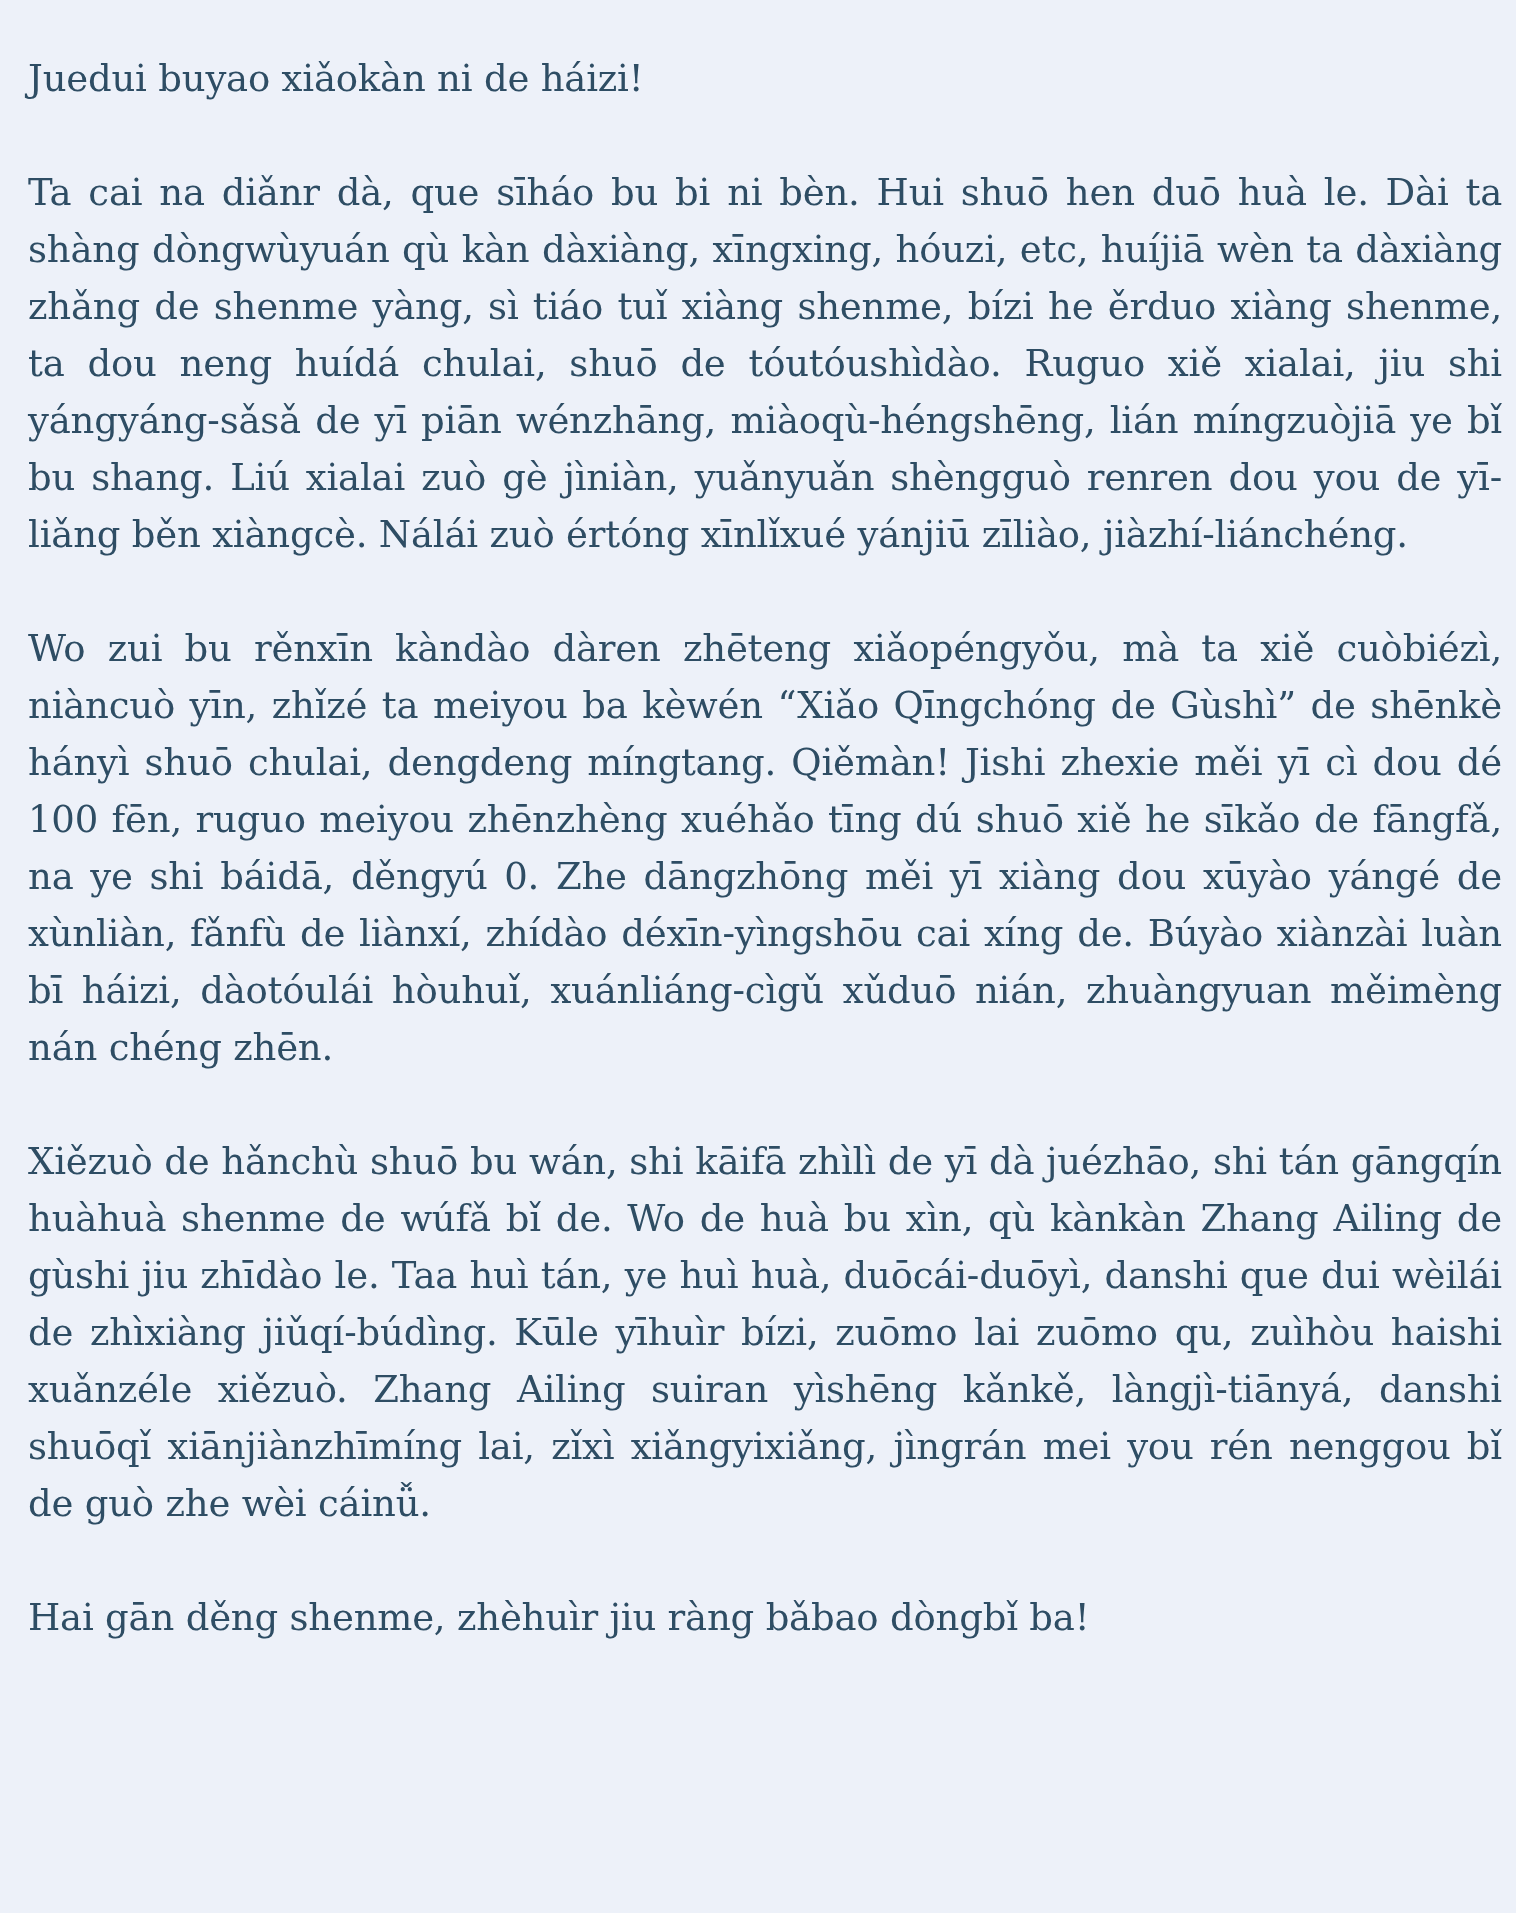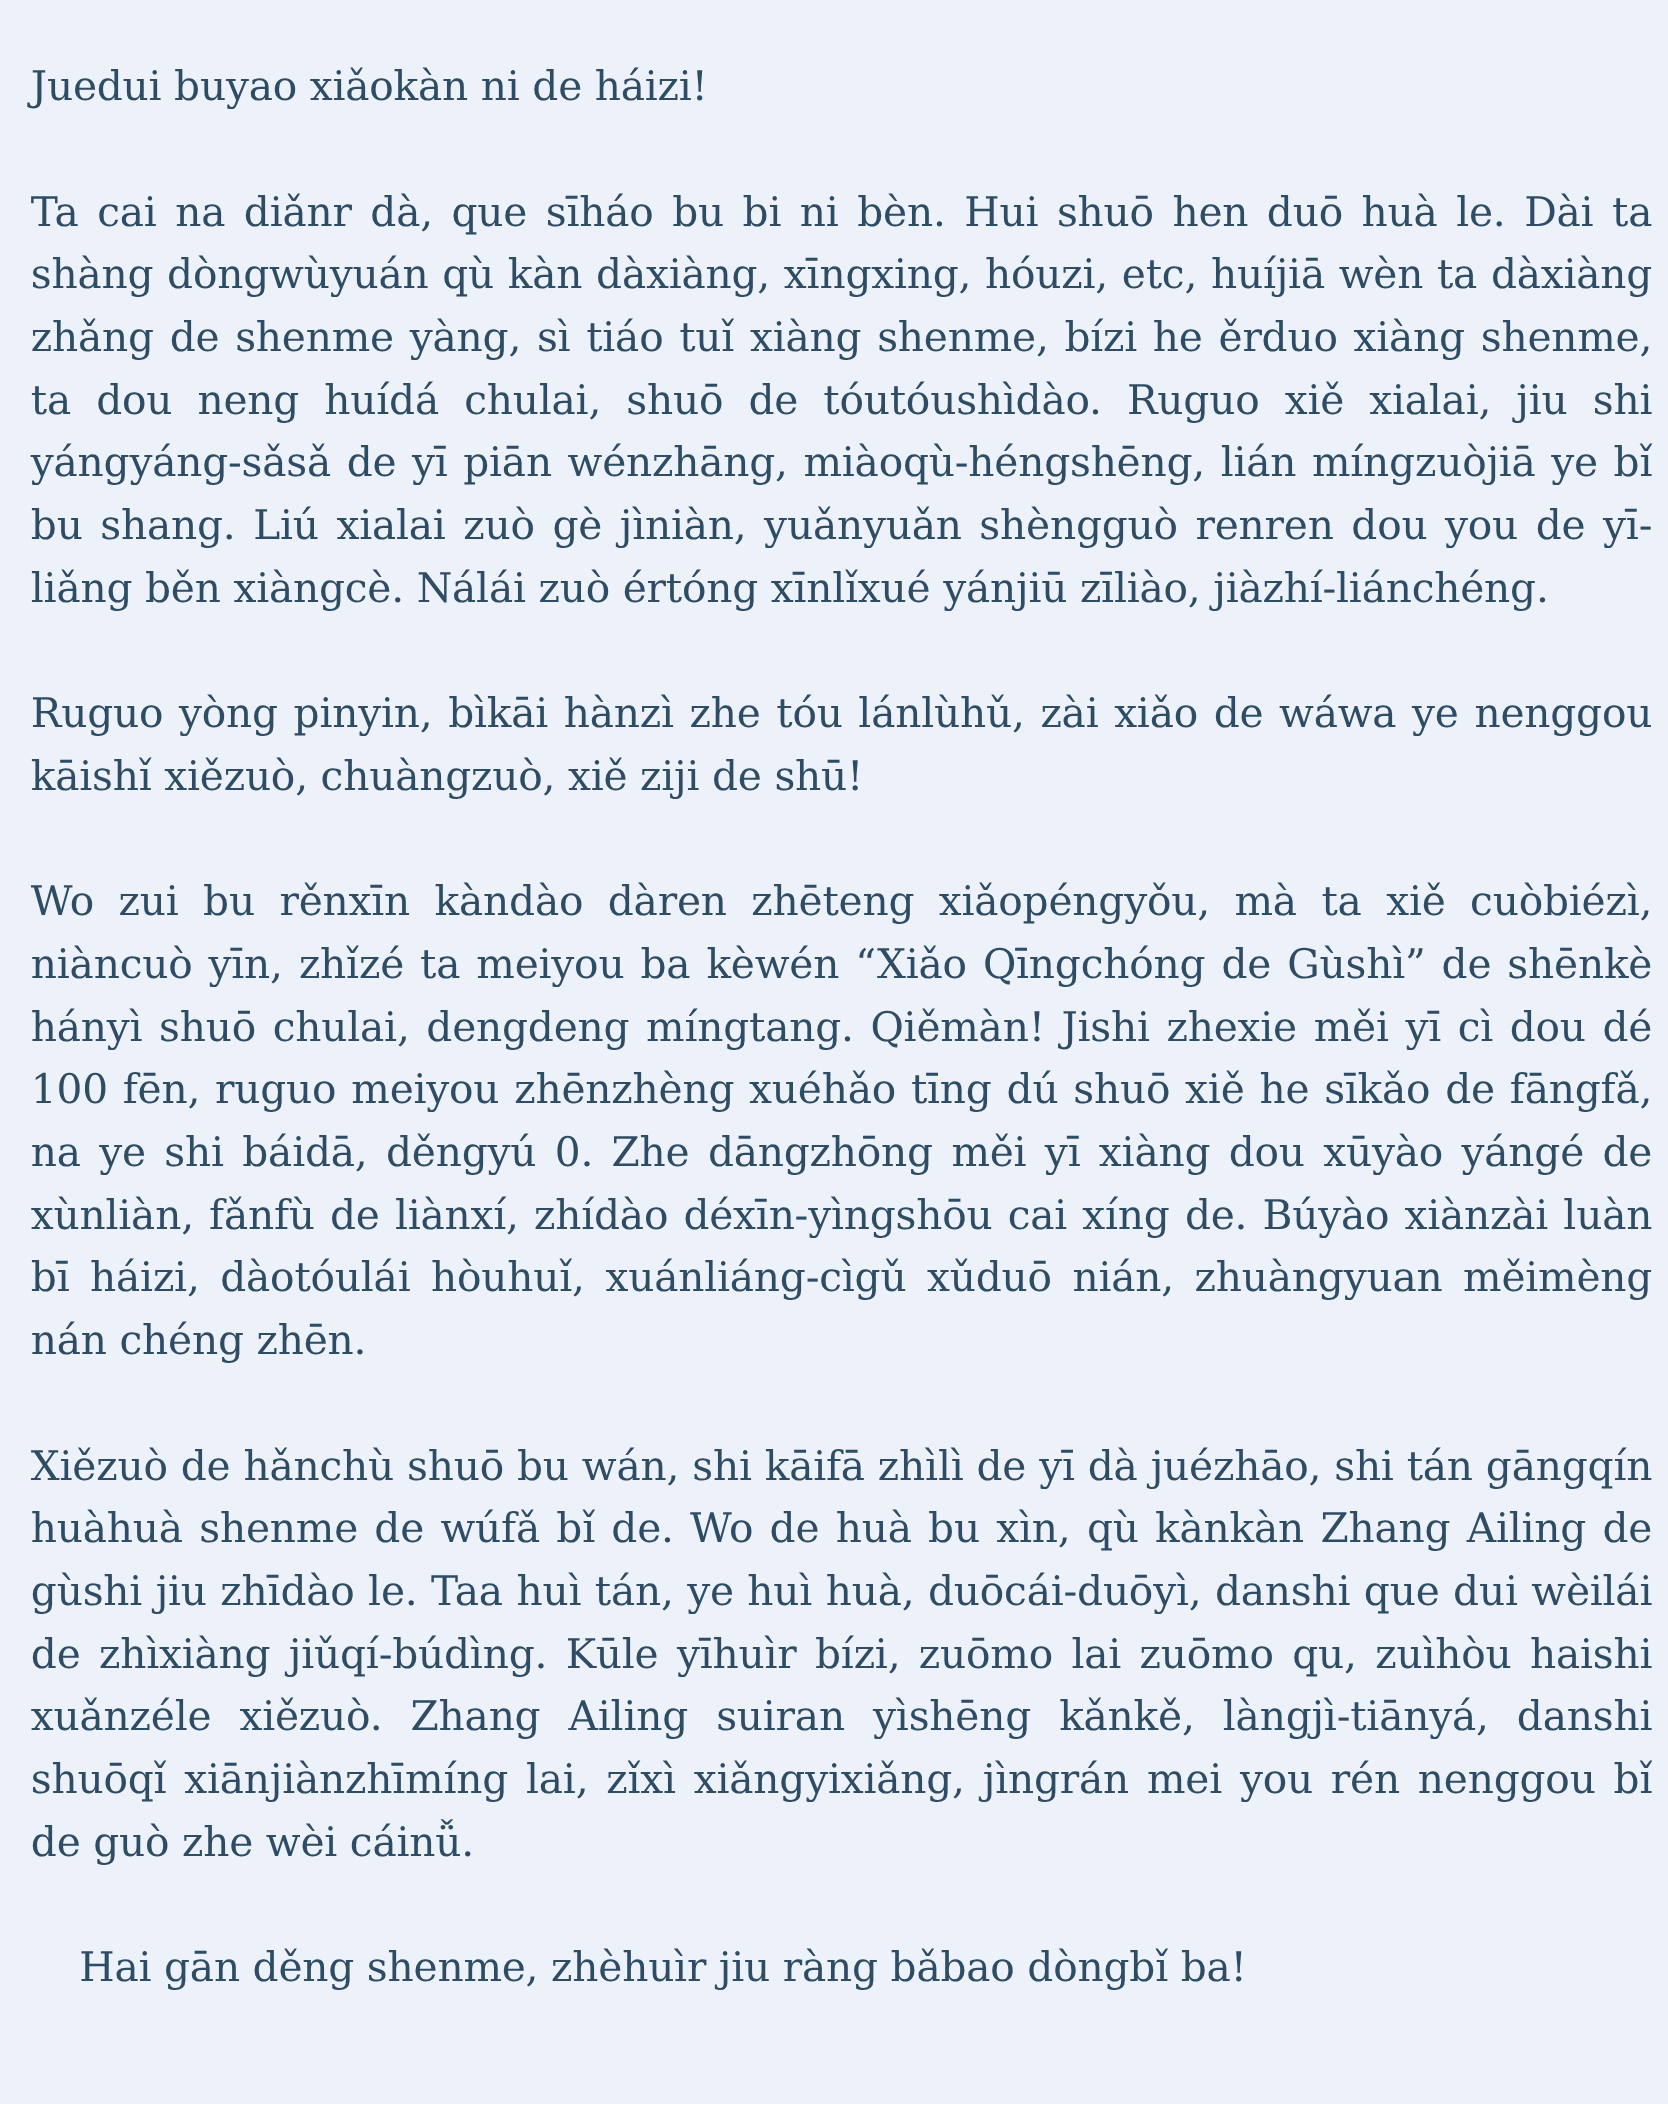--- a/index.html
+++ b/index.html
@@ -20,28 +20,26 @@
     line-height: 57px;
     color: #2e4d64;
     text-align: justify;
     letter-spacing: -0.2px;
   }
   .doc p {
     margin: 0 0 57px 0;
   }
   .doc p:last-child {
     margin-bottom: 0;
-    margin-left: 44px;
   }
 </style>
 </head>
 <body>
 
 <div class="page">
   <main class="doc">
     <p>Juedui buyao xiǎokàn ni de háizi!</p>
     <p>Ta cai na diǎnr dà, que sīháo bu bi ni bèn. Hui shuō hen duō huà le. Dài ta shàng dòngwùyuán qù kàn dàxiàng, xīngxing, hóuzi, etc, huíjiā wèn ta dàxiàng zhǎng de shenme yàng, sì tiáo tuǐ xiàng shenme, bízi he ěrduo xiàng shenme, ta dou neng huídá chulai, shuō de tóutóushìdào. Ruguo xiě xialai, jiu shi yángyáng-sǎsǎ de yī piān wénzhāng, miàoqù-héngshēng, lián míngzuòjiā ye bǐ bu shang. Liú xialai zuò gè jìniàn, yuǎnyuǎn shèngguò renren dou you de yī-liǎng běn xiàngcè. Nálái zuò értóng xīnlǐxué yánjiū zīliào, jiàzhí-liánchéng.</p>
-    <p>Ruguo yòng pinyin, bìkāi hànzì zhe tóu lánlùhǔ, zài xiǎo de wáwa ye nenggou kāishǐ xiězuò, chuàngzuò, xiě ziji de shū!</p>
     <p>Wo zui bu rěnxīn kàndào dàren zhēteng xiǎopéngyǒu, mà ta xiě cuòbiézì, niàncuò yīn, zhǐzé ta meiyou ba kèwén “Xiǎo Qīngchóng de Gùshì” de shēnkè hányì shuō chulai, dengdeng míngtang. Qiěmàn! Jishi zhexie měi yī cì dou dé 100 fēn, ruguo meiyou zhēnzhèng xuéhǎo tīng dú shuō xiě he sīkǎo de fāngfǎ, na ye shi báidā, děngyú 0. Zhe dāngzhōng měi yī xiàng dou xūyào yángé de xùnliàn, fǎnfù de liànxí, zhídào déxīn-yìngshōu cai xíng de. Búyào xiànzài luàn bī háizi, dàotóulái hòuhuǐ, xuánliáng-cìgǔ xǔduō nián, zhuàngyuan měimèng nán chéng zhēn.</p>
     <p>Xiězuò de hǎnchù shuō bu wán, shi kāifā zhìlì de yī dà juézhāo, shi tán gāngqín huàhuà shenme de wúfǎ bǐ de. Wo de huà bu xìn, qù kànkàn Zhang Ailing de gùshi jiu zhīdào le. Taa huì tán, ye huì huà, duōcái-duōyì, danshi que dui wèilái de zhìxiàng jiǔqí-búdìng. Kūle yīhuìr bízi, zuōmo lai zuōmo qu, zuìhòu haishi xuǎnzéle xiězuò. Zhang Ailing suiran yìshēng kǎnkě, làngjì-tiānyá, danshi shuōqǐ xiānjiànzhīmíng lai, zǐxì xiǎngyixiǎng, jìngrán mei you rén nenggou bǐ de guò zhe wèi cáinǚ.</p>
     <p>Hai gān děng shenme, zhèhuìr jiu ràng bǎbao dòngbǐ ba!</p>
   </main>
 </div>
 
 </body></html>

